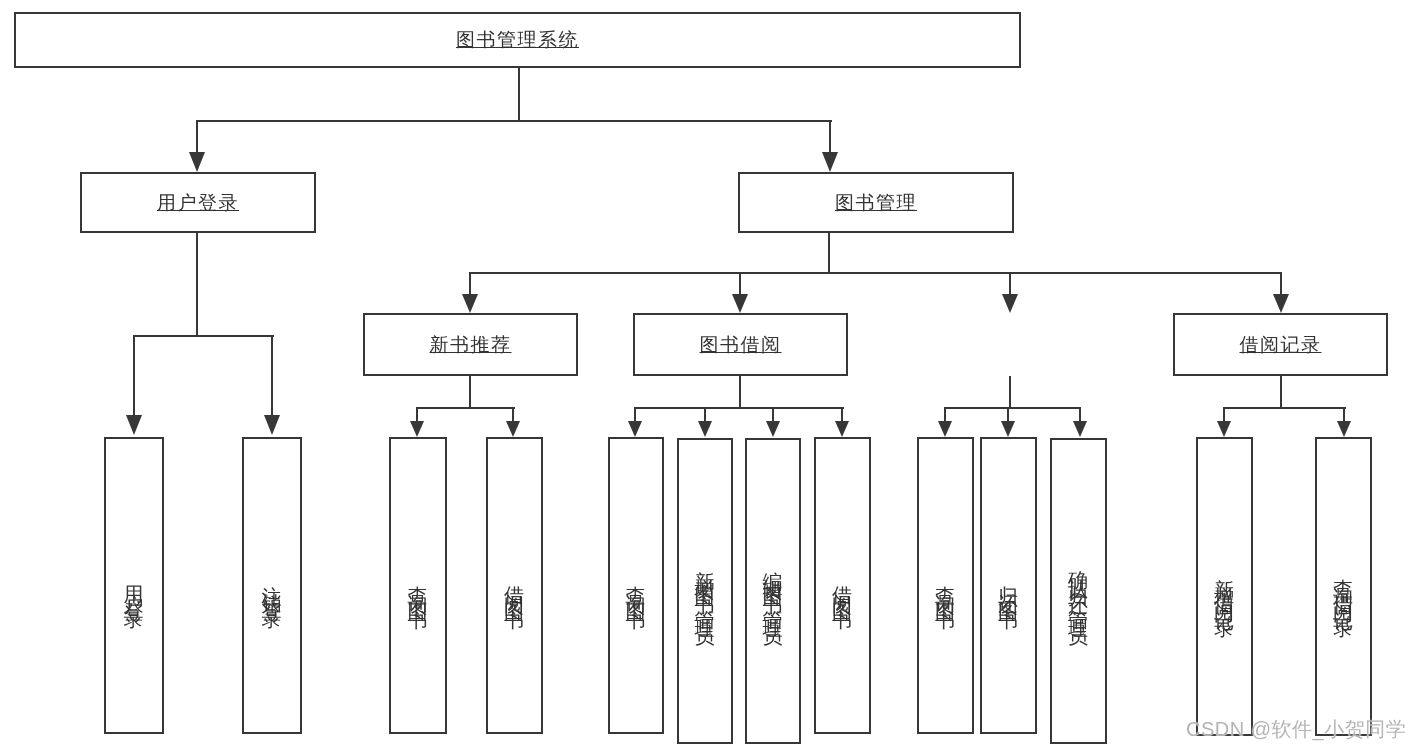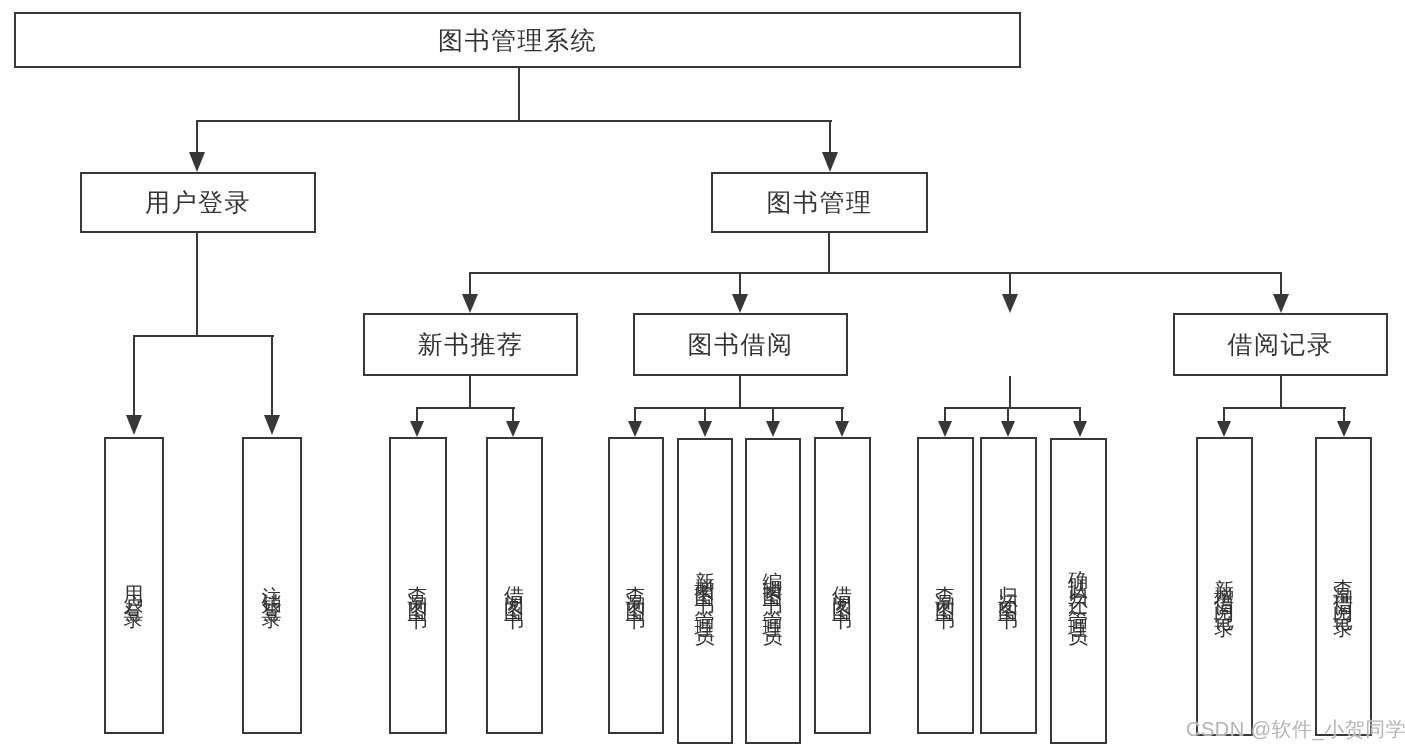--- a/index.html
+++ b/index.html
@@ -20,23 +20,24 @@
   .node{
     position:absolute;
     border:2px solid var(--line);
     background:#ffffff;
     display:flex;
     align-items:center;
     justify-content:center;
   }
   .node span{
     color:var(--text);
-    font-size:25px;
+    font-size:19px;
     letter-spacing:1.5px;
     white-space:nowrap;
+    text-decoration:underline;
   }
   .leaf{
     position:absolute;
     border:2px solid var(--line);
     background:#ffffff;
     display:flex;
     align-items:center;
     justify-content:center;
   }
   .leaf span{
@@ -78,21 +79,21 @@
   <div class="v" style="left:518px;top:68px;height:52px"></div>
   <div class="h" style="left:196px;top:120px;width:636px"></div>
   <div class="v" style="left:196px;top:120px;height:32px"></div>
   <div class="ah" style="left:189px;top:152px"></div>
   <div class="v" style="left:829px;top:120px;height:32px"></div>
   <div class="ah" style="left:822px;top:152px"></div>
 
   <div class="node" style="left:80px;top:172px;width:236px;height:61px">
     <span>用户登录</span>
   </div>
-  <div class="node" style="left:711px;top:172px;width:217px;height:61px">
+  <div class="node" style="left:738px;top:172px;width:276px;height:61px">
     <span>图书管理</span>
   </div>
 
   <div class="v" style="left:196px;top:233px;height:102px"></div>
   <div class="h" style="left:133px;top:335px;width:141px"></div>
   <div class="v" style="left:133px;top:335px;height:80px"></div>
   <div class="ah" style="left:126px;top:415px"></div>
   <div class="v" style="left:271px;top:335px;height:80px"></div>
   <div class="ah" style="left:264px;top:415px"></div>
 

